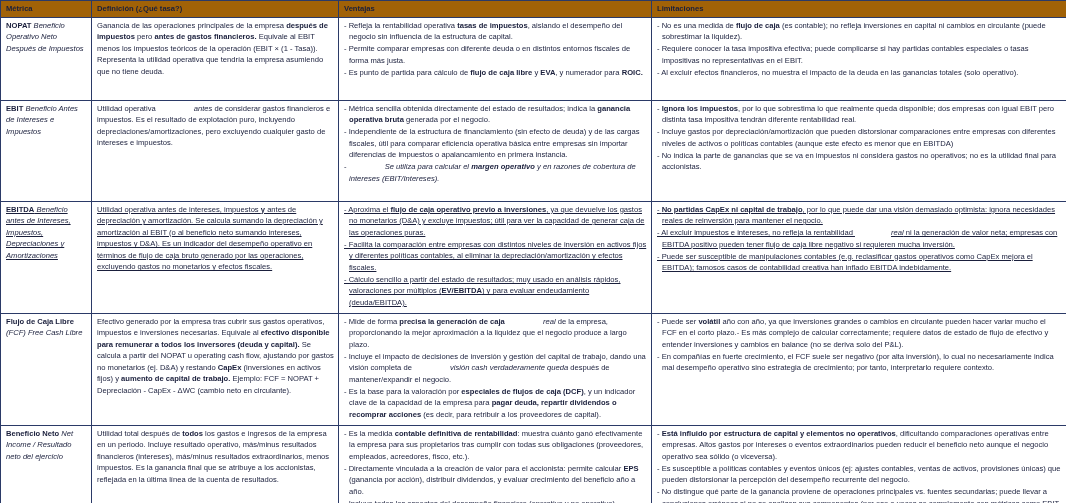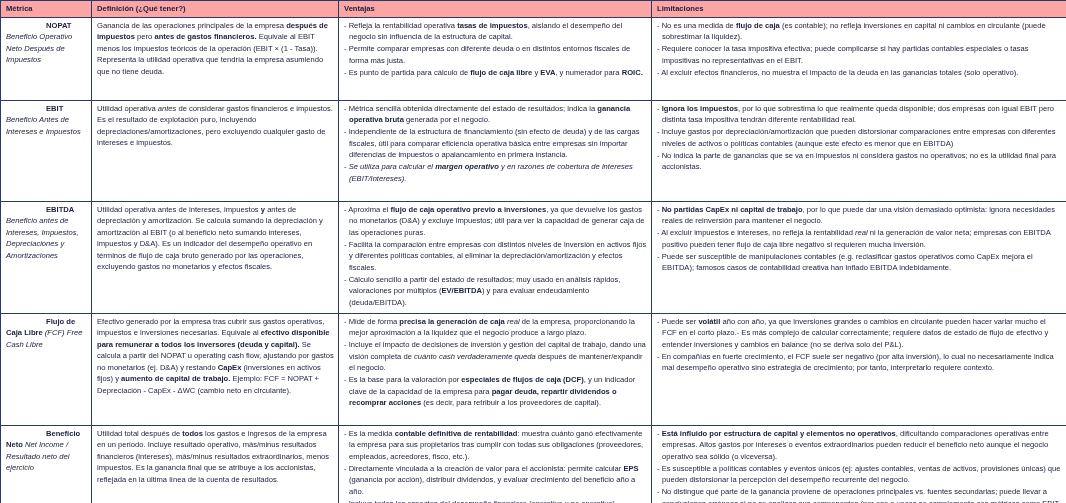--- a/index.html
+++ b/index.html
@@ -24,81 +24,81 @@
   table.metrics-table th {
     border: 1px solid #2b3a67;
     vertical-align: top;
     padding: 2px 4px 2px 5px;
     font-size: 7.6px;
     line-height: 1.52;
     color: #1a1f3c;
     text-align: left;
   }
   thead th {
-    background: #fca5a5;
+    background: #a16207;
     color: #c00000;
     font-weight: bold;
     text-align: center;
     font-size: 8.3px;
     padding: 3px 2px 3px 2px;
     height: 11px;
     vertical-align: middle;
   }
   col.c-metric { width: 91px; }
   col.c-def    { width: 247px; }
   col.c-adv    { width: 313px; }
   col.c-lim    { width: 415px; }
 
   td.metric-cell {
     vertical-align: middle;
     padding-left: 6px;
     padding-right: 4px;
     font-size: 7.8px;
     line-height: 1.62;
   }
-  .m-name { font-weight: bold; margin-left: 40px; }
+  .m-name { font-weight: bold; }
   .m-sub  { font-style: italic; }
 
   td.def-cell { padding-left: 6px; }
 
   ul.bullets {
     margin: 0;
     padding: 0;
     list-style: none;
   }
   ul.bullets li {
     margin: 0 0 0.5px 0;
     padding: 0;
     text-indent: -5px;
     padding-left: 5px;
   }
   .para { margin: 0; }
   b { font-weight: bold; }
-  i { font-style: italic; }
+  i { font-style: italic; margin-left: 36px; }
 
   tr.r-nopat  td { height: 78px; }
   tr.r-ebit   td { height: 96px; }
-  tr.r-ebitda td { height: 107px; }
+  tr.r-ebitda td { height: 107px; text-decoration: underline; }
   tr.r-fcf    td { height: 107px; }
   tr.r-bn     td { height: 100px; }
 </style>
 </head>
 <body>
 
 <table class="metrics-table">
   <colgroup>
     <col class="c-metric">
     <col class="c-def">
     <col class="c-adv">
     <col class="c-lim">
   </colgroup>
   <thead>
     <tr>
       <th>Métrica</th>
-      <th>Definición (¿Qué tener?)</th>
+      <th>Definición (¿Qué tasa?)</th>
       <th>Ventajas</th>
       <th>Limitaciones</th>
     </tr>
   </thead>
   <tbody>
       <tr class="r-nopat">
         <td class="metric-cell"><span class="m-name">NOPAT</span><span class="m-sub"> Beneficio Operativo Neto Después de Impuestos</span></td>
         <td class="def-cell">
           <p class="para">Ganancia de las operaciones principales de la empresa <b>después de impuestos</b> pero <b>antes de gastos financieros.</b> Equivale al EBIT menos los impuestos teóricos de la operación (EBIT × (1 - Tasa)). Representa la utilidad operativa que tendría la empresa asumiendo que no tiene deuda.</p>
         </td>
@@ -158,21 +158,21 @@
         </td>
       </tr>
       <tr class="r-fcf">
         <td class="metric-cell"><span class="m-name">Flujo de Caja Libre</span><span class="m-sub"> (FCF) Free Cash Libre</span></td>
         <td class="def-cell">
           <p class="para">Efectivo generado por la empresa tras cubrir sus gastos operativos, impuestos e inversiones necesarias. Equivale al <b>efectivo disponible para remunerar a todos los inversores (deuda y capital).</b> Se calcula a partir del NOPAT u operating cash flow, ajustando por gastos no monetarios (ej. D&amp;A) y restando <b>CapEx</b> (inversiones en activos fijos) y <b>aumento de capital de trabajo.</b> Ejemplo: FCF = NOPAT + Depreciación - CapEx - ΔWC (cambio neto en circulante).</p>
         </td>
         <td>
           <ul class="bullets">
             <li>- Mide de forma <b>precisa la generación de caja</b> <i>real</i> de la empresa, proporcionando la mejor aproximación a la liquidez que el negocio produce a largo plazo.</li>
-            <li>- Incluye el impacto de decisiones de inversión y gestión del capital de trabajo, dando una visión completa de <i>cuánto cash verdaderamente queda</i> después de mantener/expandir el negocio.</li>
+            <li>- Incluye el impacto de decisiones de inversión y gestión del capital de trabajo, dando una visión completa de <i>visión cash verdaderamente queda</i> después de mantener/expandir el negocio.</li>
             <li>- Es la base para la valoración por <b>especiales de flujos de caja (DCF)</b>, y un indicador clave de la capacidad de la empresa para <b>pagar deuda, repartir dividendos o recomprar acciones</b> (es decir, para retribuir a los proveedores de capital).</li>
           </ul>
         </td>
         <td>
           <ul class="bullets">
             <li>- Puede ser <b>volátil</b> año con año, ya que inversiones grandes o cambios en circulante pueden hacer variar mucho el FCF en el corto plazo.- Es más complejo de calcular correctamente; requiere datos de estado de flujo de efectivo y entender inversiones y cambios en balance (no se deriva solo del P&amp;L).</li>
             <li>- En compañías en fuerte crecimiento, el FCF suele ser negativo (por alta inversión), lo cual no necesariamente indica mal desempeño operativo sino estrategia de crecimiento; por tanto, interpretarlo requiere contexto.</li>
           </ul>
         </td>
       </tr>

